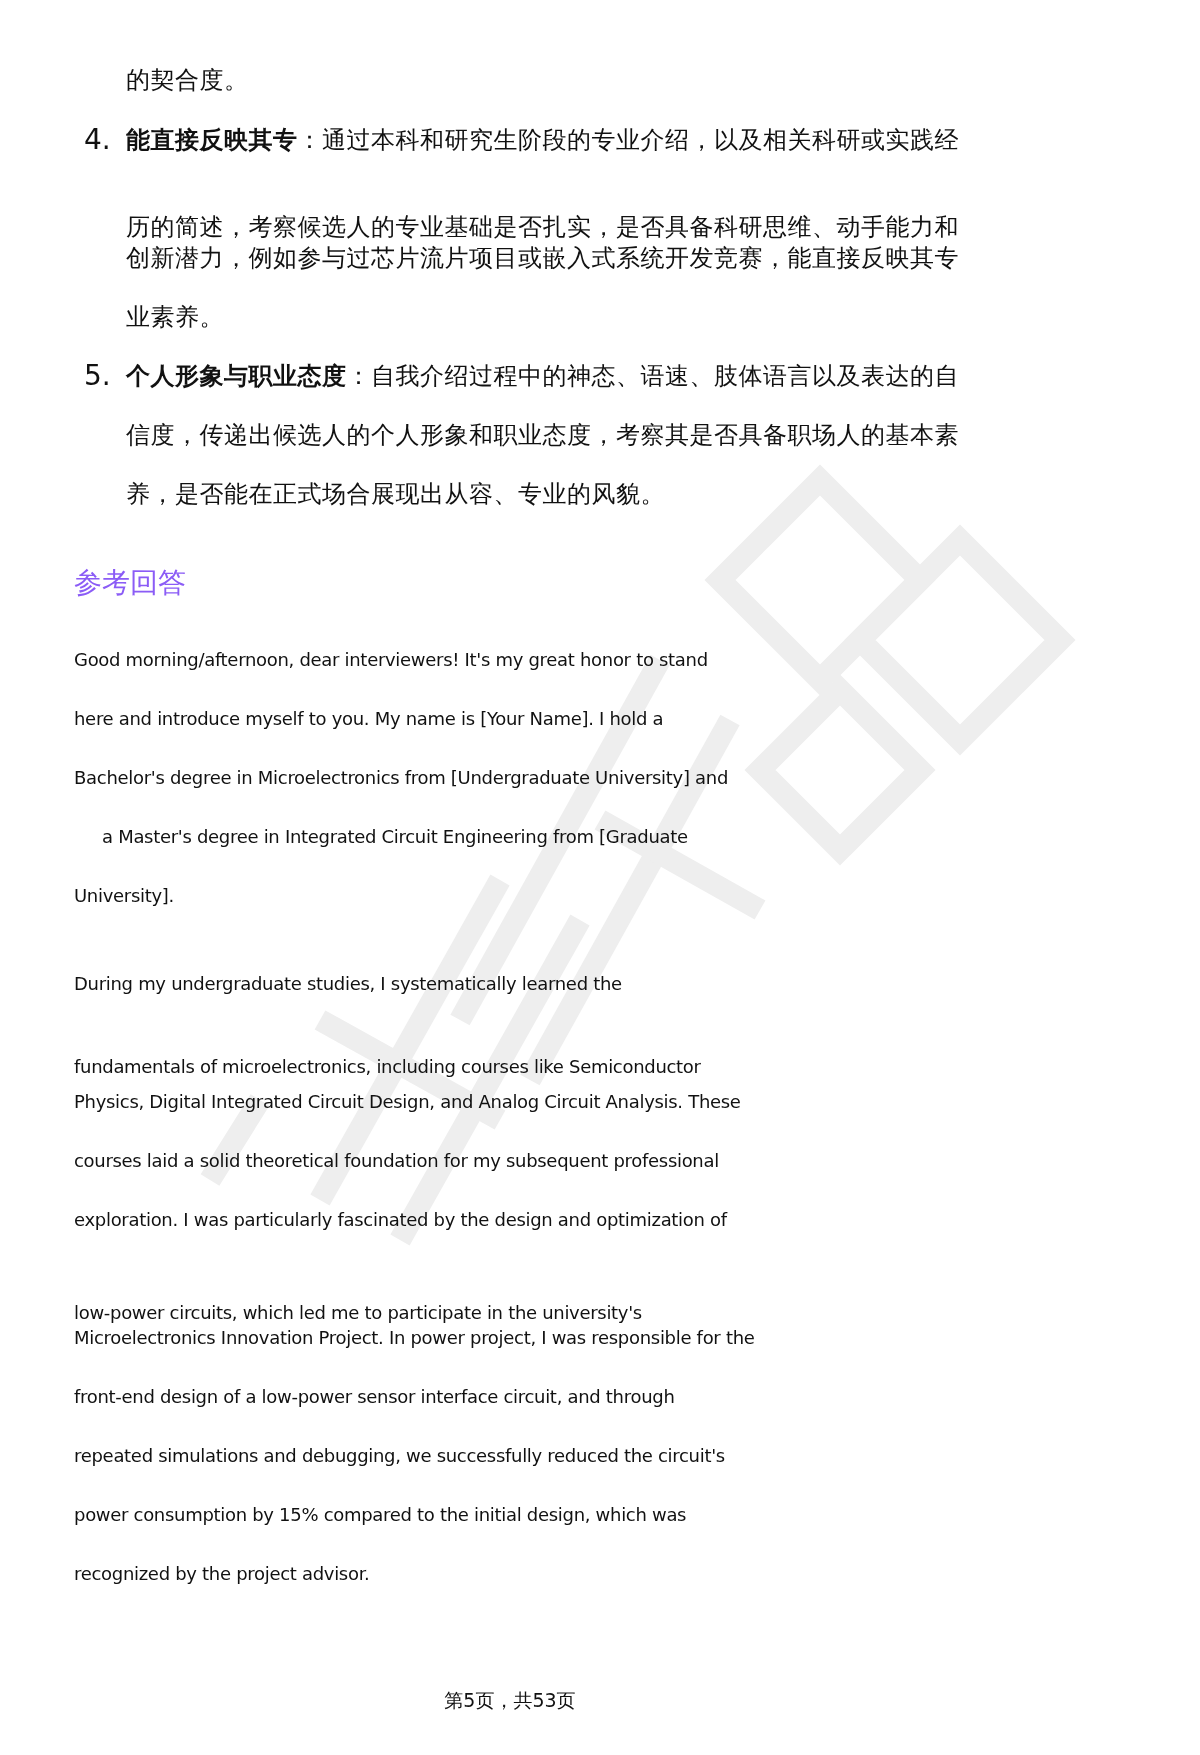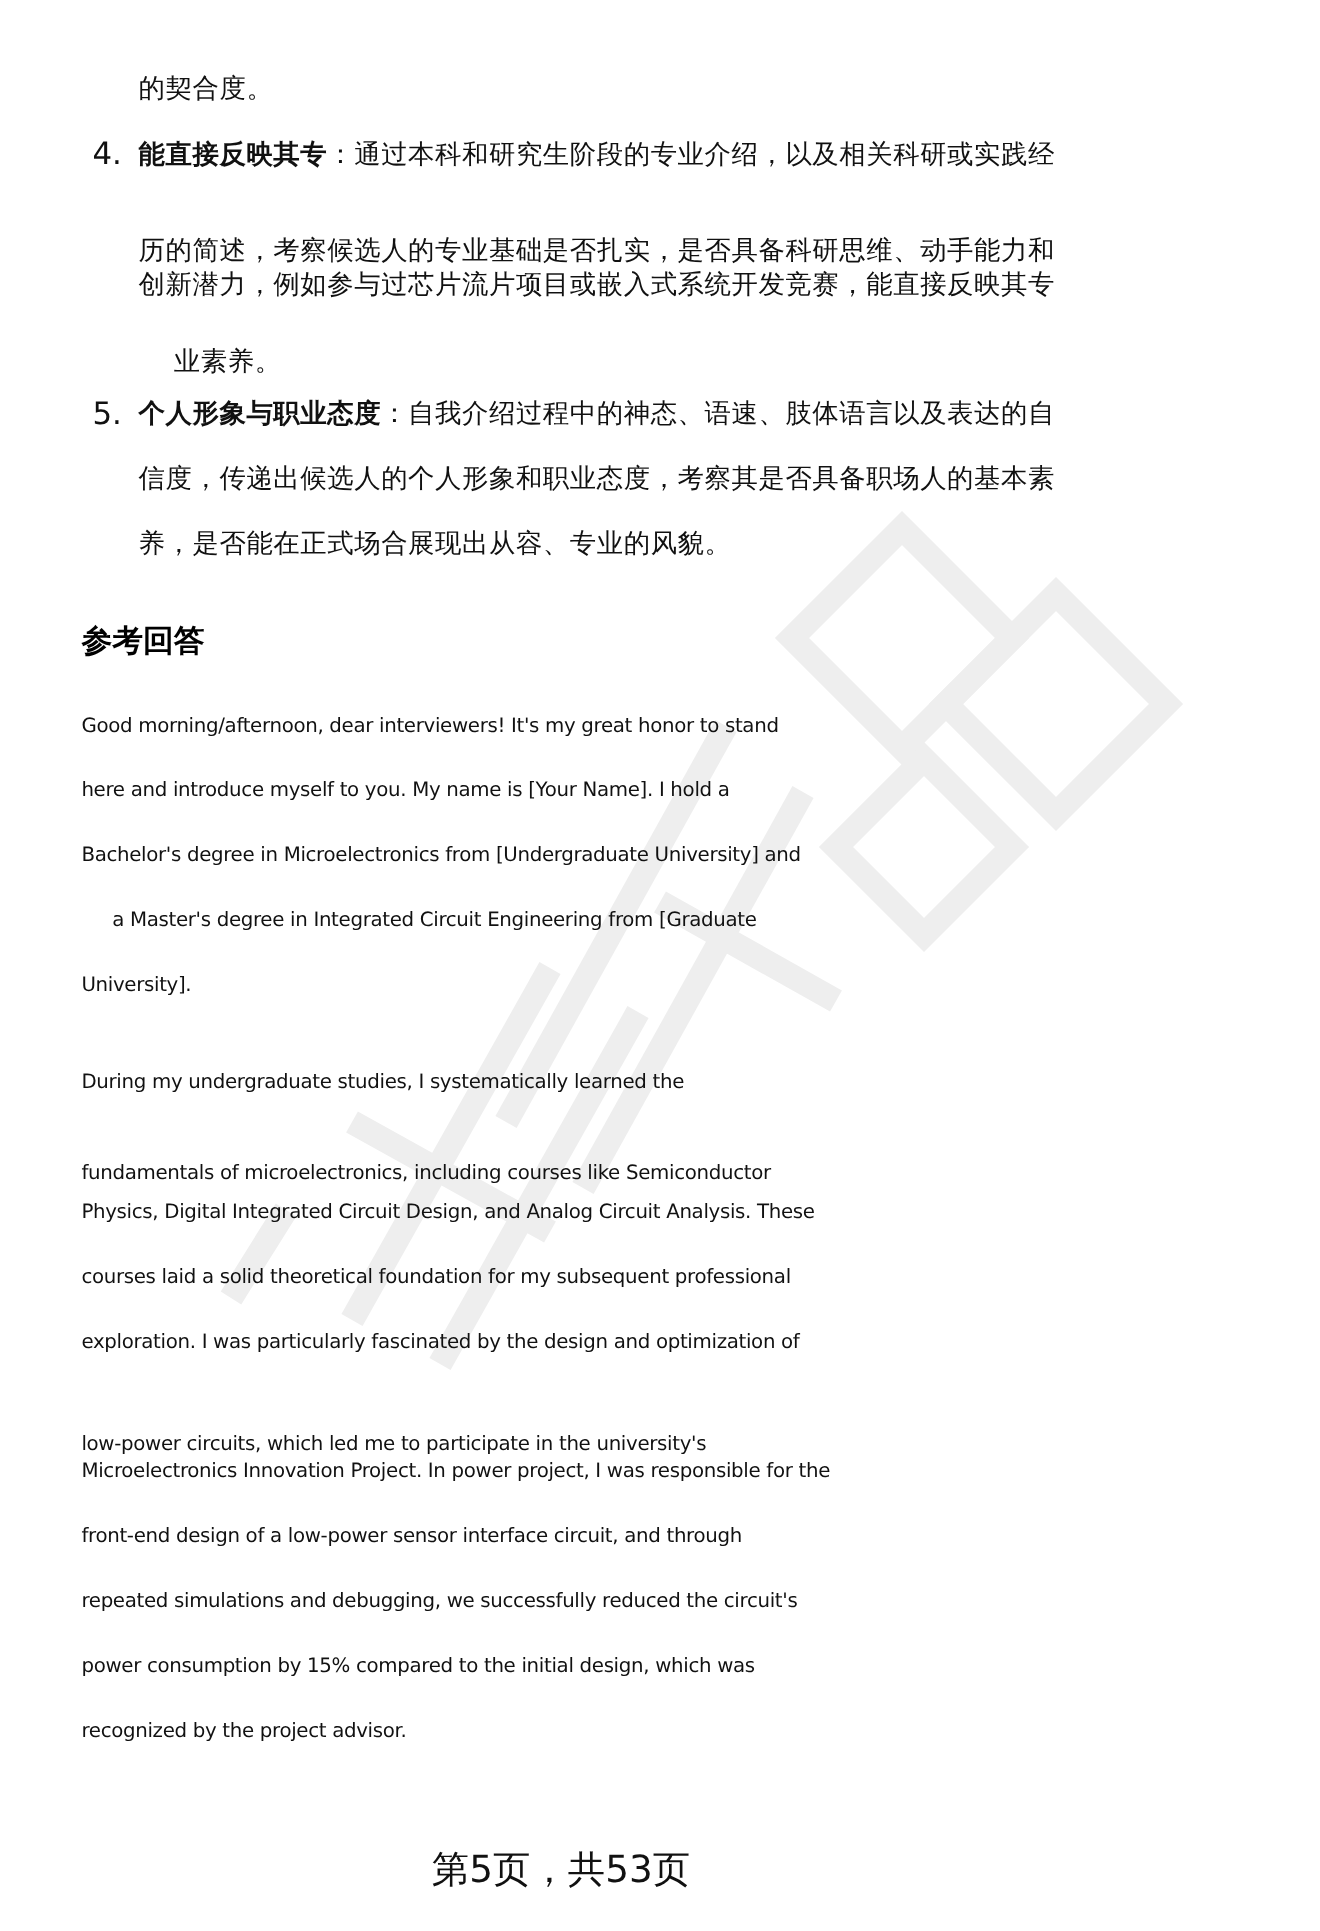--- a/index.html
+++ b/index.html
@@ -45,39 +45,39 @@
       line-height: 36px;
       left: 84px;
     }
     .bold { font-weight: bold; }
     .section-heading {
       position: absolute;
       left: 74px;
       top: 565px;
       font-size: 28px;
       line-height: 36px;
-      font-weight: bold;
-      color: #000000;
+      font-weight: normal;
+      color: #8b5cf6;
     }
     .en-line {
       position: absolute;
       left: 74px;
       font-family: "DejaVu Sans", sans-serif;
       font-size: 18px;
       line-height: 36px;
       white-space: nowrap;
       letter-spacing: -0.3px;
     }
     .footer {
       position: absolute;
       left: 0;
       width: 1020px;
       top: 1680px;
       text-align: center;
-      font-size: 34px;
+      font-size: 19px;
       line-height: 40px;
     }
   </style>
 </head>
 <body>
 
 <svg class="watermark" viewBox="0 0 900 900">
   <g fill="none" stroke="#eeeeee" stroke-width="22" stroke-linejoin="miter">
 
     <path d="M620 20 L720 120 L620 220 L520 120 Z"></path>
@@ -98,21 +98,21 @@
 
   <div class="cn-line" style="left:126px; top:62px;">的契合度。</div>
 
   <div>
     <span class="num" style="top:122px;">4.</span>
     <div class="cn-line" style="left:126px; top:122px;">
       <span class="bold">能直接反映其专</span><span>：通过本科和研究生阶段的专业介绍，以及相关科研或实践经</span>
     </div>
     <div class="cn-line" style="left:126px; top:181px;margin-top:28px;">历的简述，考察候选人的专业基础是否扎实，是否具备科研思维、动手能力和</div>
     <div class="cn-line" style="left:126px; top:240px;">创新潜力，例如参与过芯片流片项目或嵌入式系统开发竞赛，能直接反映其专</div>
-    <div class="cn-line" style="left:126px; top:310px;margin-left:32px;">业素养。</div>
+    <div class="cn-line" style="left:126px; top:299px;">业素养。</div>
   </div>
 
   <div>
     <span class="num" style="top:358px;">5.</span>
     <div class="cn-line" style="left:126px; top:358px;">
       <span class="bold">个人形象与职业态度</span><span>：自我介绍过程中的神态、语速、肢体语言以及表达的自</span>
     </div>
     <div class="cn-line" style="left:126px; top:417px;">信度，传递出候选人的个人形象和职业态度，考察其是否具备职场人的基本素</div>
     <div class="cn-line" style="left:126px; top:476px;">养，是否能在正式场合展现出从容、专业的风貌。</div>
   </div>

